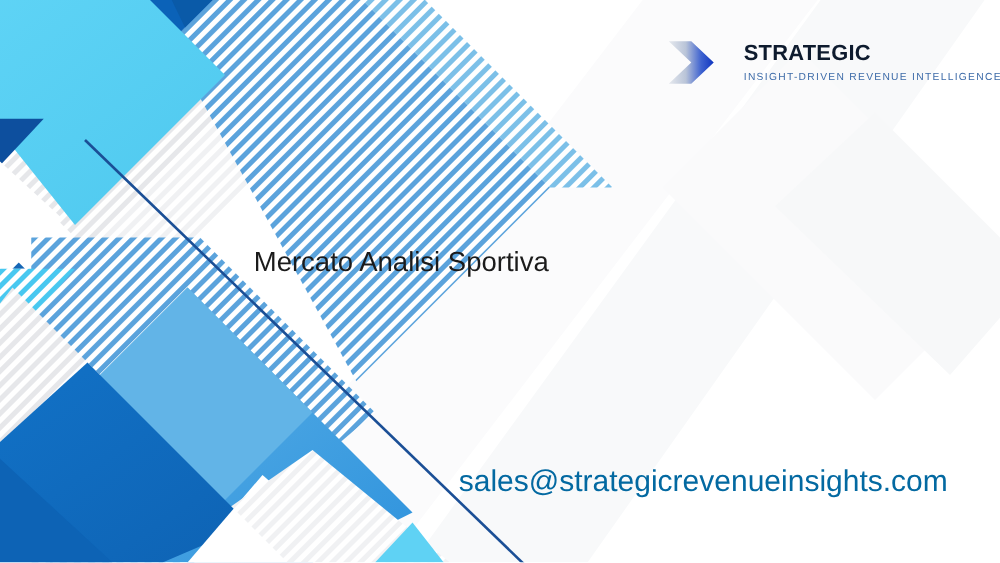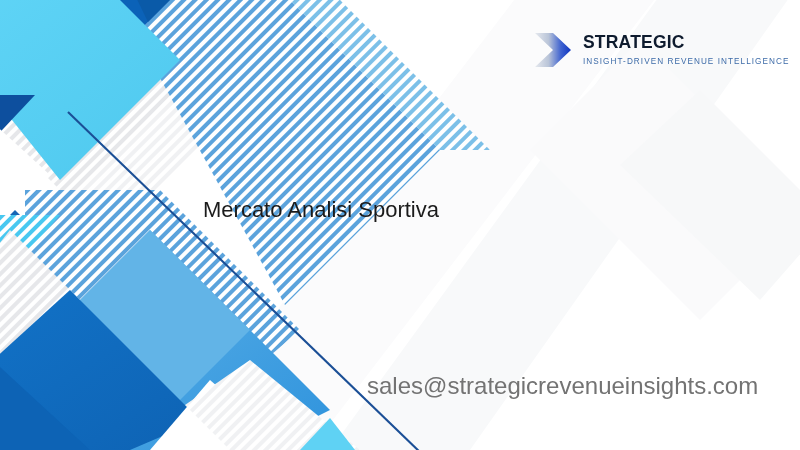--- a/index.html
+++ b/index.html
@@ -24,21 +24,21 @@
     pointer-events:none;
   }
   #artwork svg { display:block; width:800px; height:450px; }
 
   
   #logo {
     position:absolute;
     left:531px; top:26px;
     display:flex;
     align-items:center;
-    gap:4px;
+    gap:16px;
   }
   #logo-mark { width:48px; height:48px; flex:0 0 auto; }
   #logo-mark svg { display:block; width:48px; height:48px; }
   #logo-text { display:flex; flex-direction:column; }
   .wordmark {
     font-family:"Liberation Sans", sans-serif;
     font-weight:bold;
     font-size:17.5px;
     line-height:18.5px;
     letter-spacing:0.2px;
@@ -62,21 +62,21 @@
     font-size:22px;
     line-height:28px;
     color:#1b1b1b;
     white-space:nowrap;
   }
   #contact-email {
     position:absolute;
     left:367px; top:371px;
     font-size:24px;
     line-height:30px;
-    color:#737373;
+    color:#0369a1;
     white-space:nowrap;
   }
 </style>
 </head>
 <body>
 
 <div id="slide">
 
   <div id="artwork">
     <svg viewBox="0 0 800 450" xmlns="http://www.w3.org/2000/svg">

